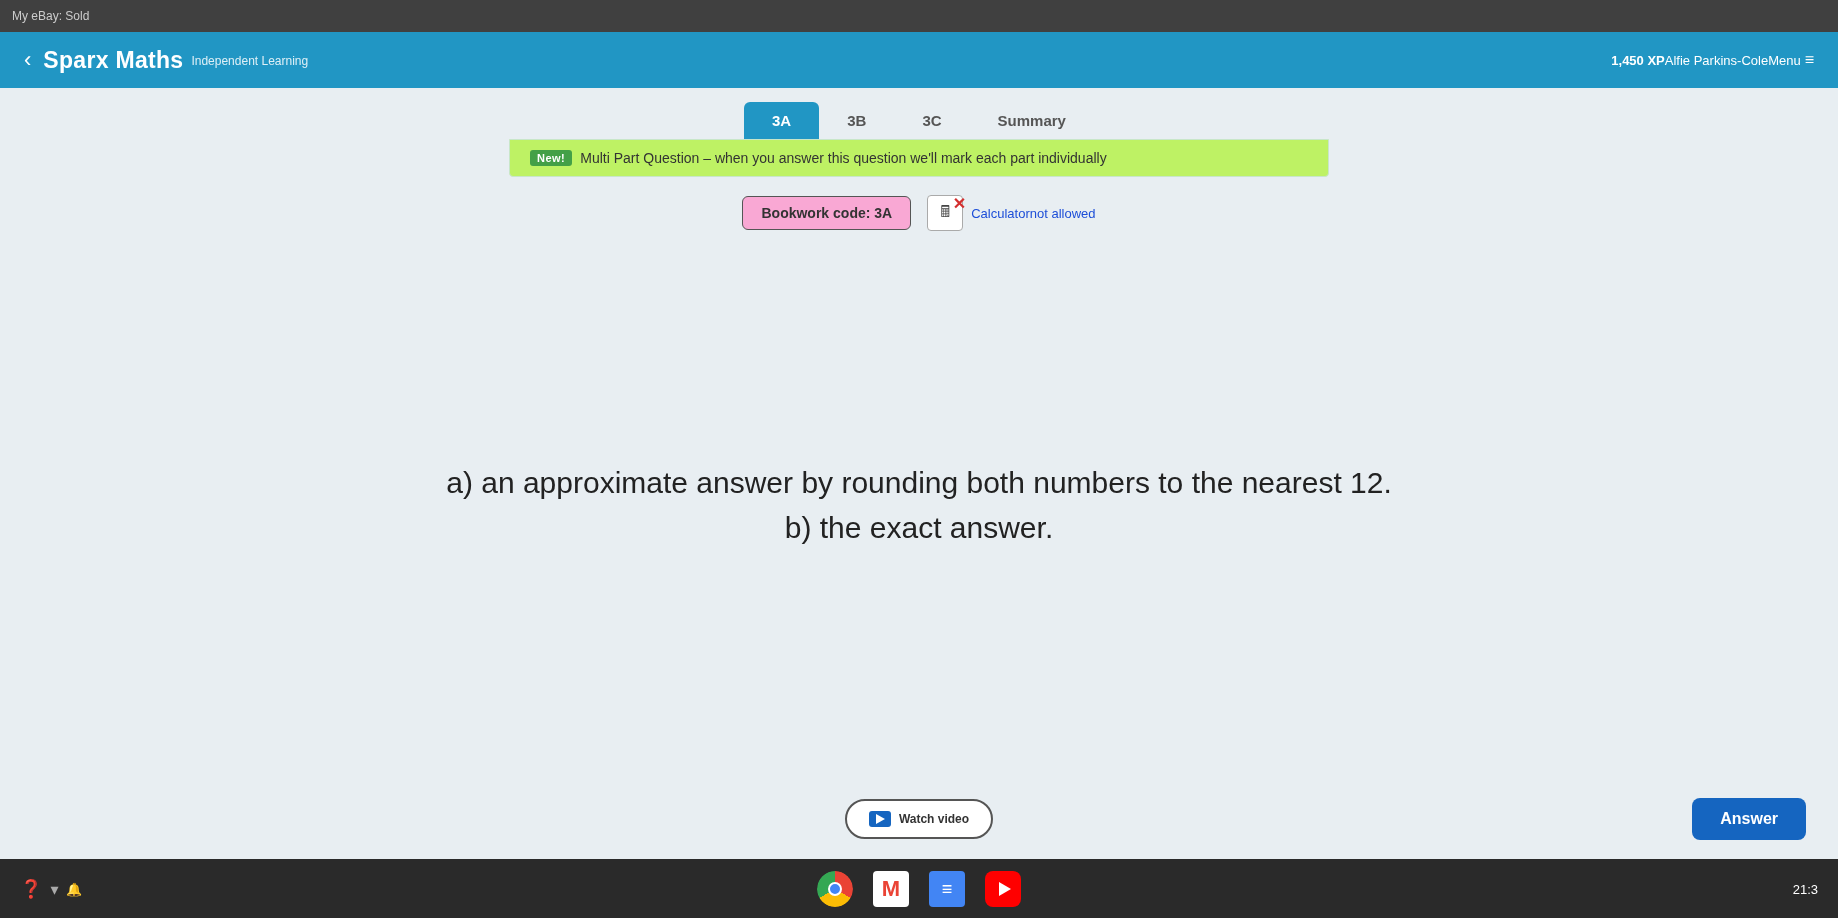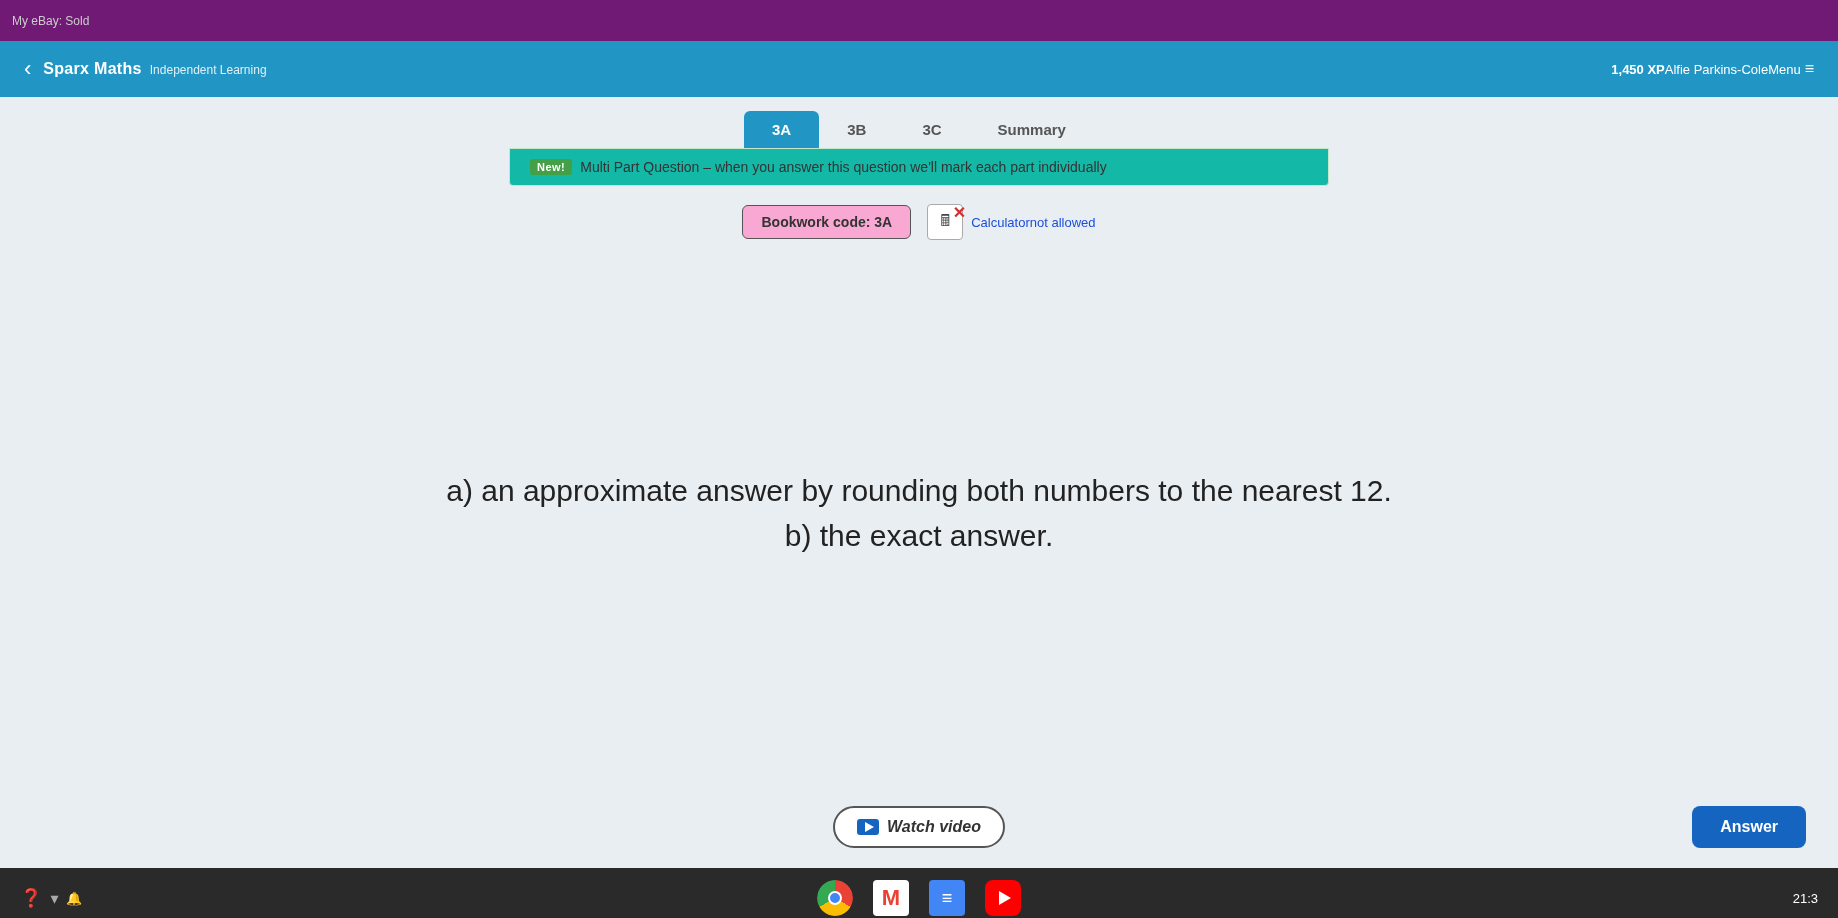--- a/index.html
+++ b/index.html
@@ -9,22 +9,22 @@
       height: 918px;
       font-family: 'Segoe UI', Arial, sans-serif;
       background: #c8c8c8;
       overflow: hidden;
       position: relative;
     }
 
     
     .browser-bar {
       width: 100%;
-      height: 41px;
-      background: #701a75;
+      height: 32px;
+      background: #404040;
       display: flex;
       align-items: center;
       padding: 4px 12px;
     }
 
     
     .app-header {
       width: 100%;
       height: 56px;
       background: #2196c4;
@@ -36,21 +36,21 @@
 
     .back-arrow {
       color: white;
       font-size: 22px;
       cursor: pointer;
       margin-right: 12px;
     }
 
     .brand-title {
       color: white;
-      font-size: 16px;
+      font-size: 23px;
       font-weight: 700;
       letter-spacing: 0.3px;
     }
 
     .brand-subtitle {
       color: rgba(255,255,255,0.85);
       font-size: 12px;
       font-weight: 400;
       margin-left: 8px;
       margin-top: 2px;
@@ -121,21 +121,21 @@
       background: #e8eef2;
       min-height: calc(918px - 32px - 56px - 50px - 60px);
       padding: 0 0 0 0;
       display: flex;
       flex-direction: column;
       align-items: center;
     }
 
     
     .multi-part-banner {
-      background: #14b8a6;
+      background: #bef264;
       border: 1px solid #c8e6c9;
       width: 820px;
       margin: 0 auto;
       padding: 10px 20px;
       display: flex;
       align-items: center;
       gap: 8px;
       font-size: 14px;
       color: #333;
       border-radius: 0 0 4px 4px;
@@ -231,26 +231,25 @@
       margin-top: auto;
     }
 
     .watch-video-btn {
       display: flex;
       align-items: center;
       gap: 8px;
       border: 2px solid #555;
       border-radius: 999px;
       padding: 10px 22px;
-      font-size: 16px;
+      font-size: 12px;
       font-weight: 600;
       color: #333;
       background: white;
       cursor: pointer;
-      font-style: italic;
     }
 
     .video-icon {
       width: 22px;
       height: 16px;
       background: #1565c0;
       border-radius: 3px;
       display: flex;
       align-items: center;
       justify-content: center;

